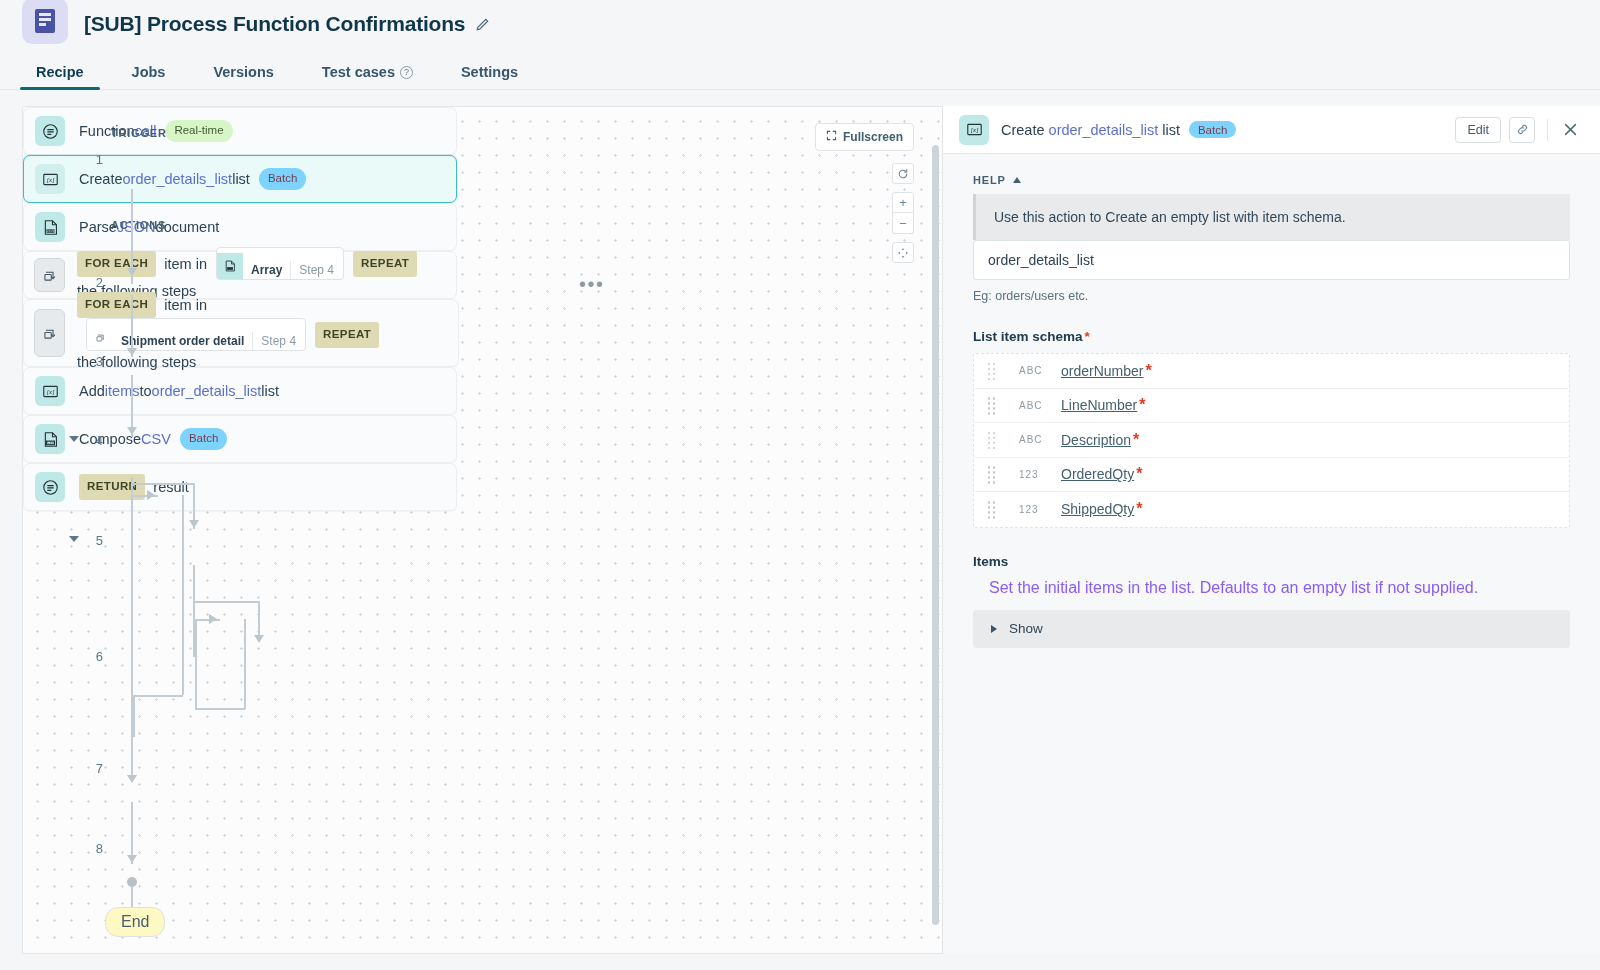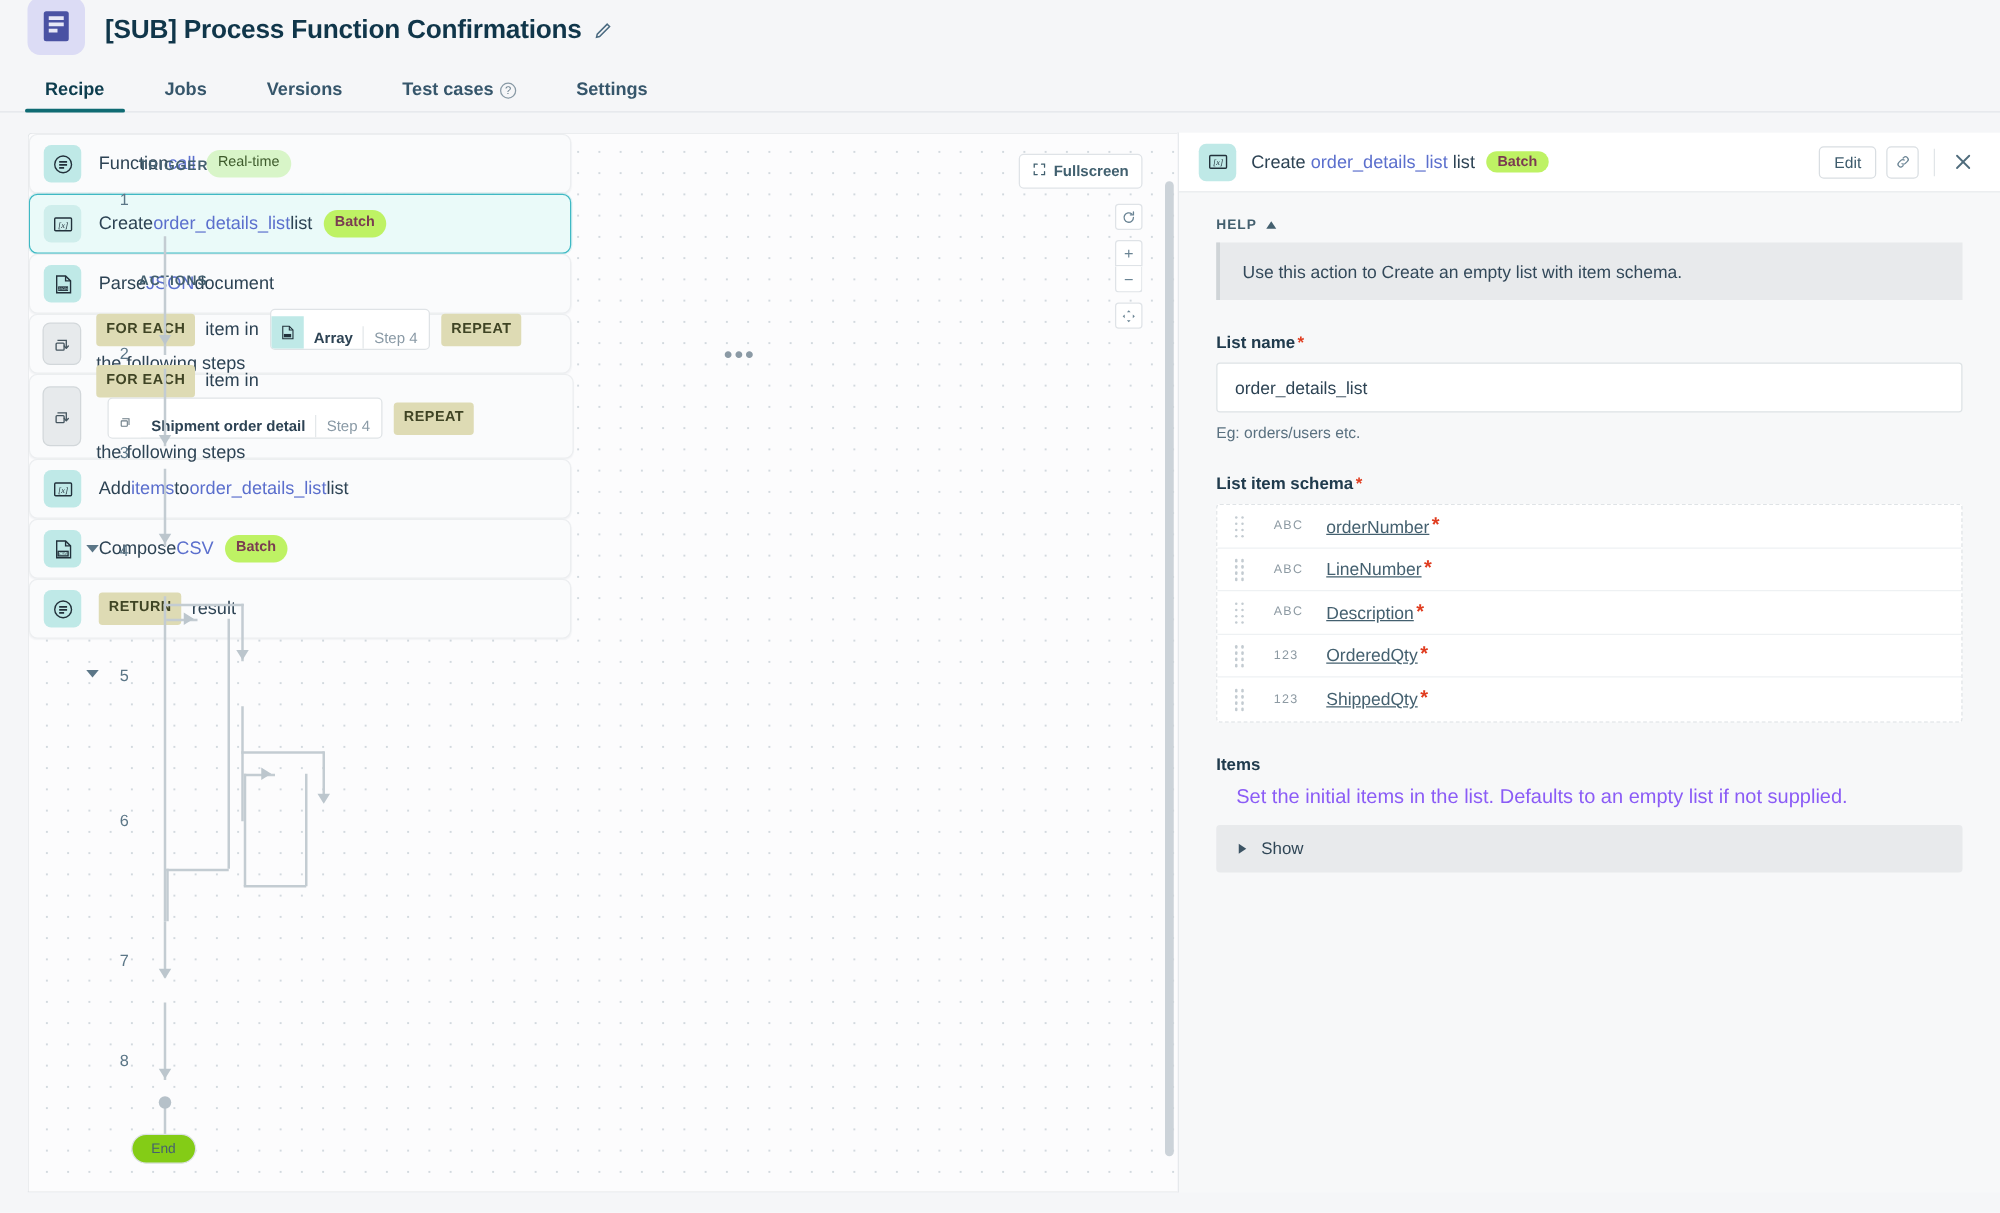--- a/index.html
+++ b/index.html
@@ -205,21 +205,21 @@
   .badge {
     display: inline-flex;
     align-items: center;
     font-size: 11.5px;
     border-radius: 11px;
     padding: 2.5px 9px;
     margin-left: 9px;
     white-space: nowrap;
   }
   .badge.realtime { background: #d8f5c8; color: #3e5b2c; }
-  .badge.batch { background: #bef264; color: #7a3c51; font-weight: bold; }
+  .badge.batch { background: #7dd3fc; color: #7a3c51; }
 
   .kw {
     display: inline-flex;
     align-items: center;
     background: #dedbb4;
     color: #3f4424;
     font-size: 11.5px;
     font-weight: bold;
     letter-spacing: 0.4px;
     padding: 4px 8px;
@@ -292,24 +292,24 @@
     border-left: 8px solid #bcc6cd;
   }
   .end-dot {
     position: absolute;
     width: 10px; height: 10px;
     border-radius: 50%;
     background: #b6c1c9;
   }
   .end-pill {
     position: absolute;
-    background: #84cc16;
+    background: #fef9c3;
     border: 1px solid #dde2e6;
     border-radius: 13px;
-    font-size: 11px;
+    font-size: 16px;
     color: #46606f;
     padding: 5px 15px;
   }
 
   
   .fullscreen-btn {
     position: absolute;
     top: 16px; right: 28px;
     background: #ffffff;
     border: 1px solid #dfe3e7;
@@ -846,23 +846,20 @@
     </div>
 
     <div class="panel-body">
 
       <div class="help-head">
         <span>HELP</span>
         <span class="chev-up"></span>
       </div>
       <div class="help-box">Use this action to Create an empty list with item schema.</div>
 
-      <div class="field-label">
-        <span>List name</span><span class="req">*</span>
-      </div>
       <input class="text-input" type="text" value="order_details_list" style="">
       <div class="hint">Eg: orders/users etc.</div>
 
       <div class="field-label">
         <span>List item schema</span><span class="req">*</span>
       </div>
       <div class="schema-list">
 
         <div class="schema-row">
           <span class="drag-grip">

